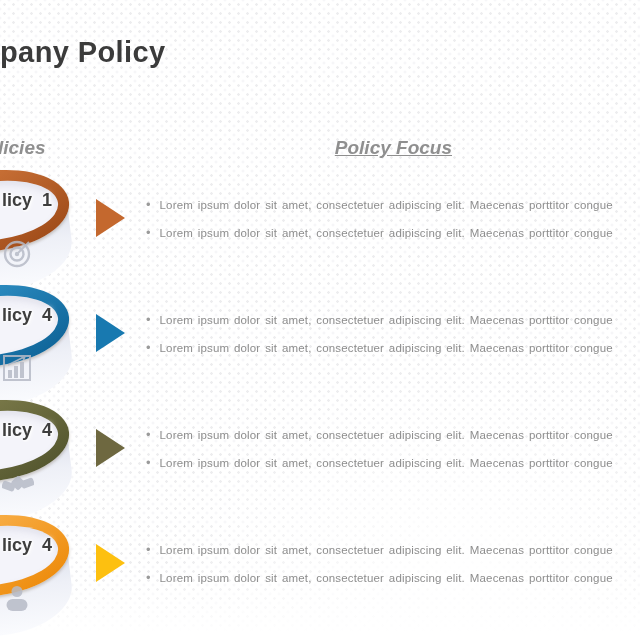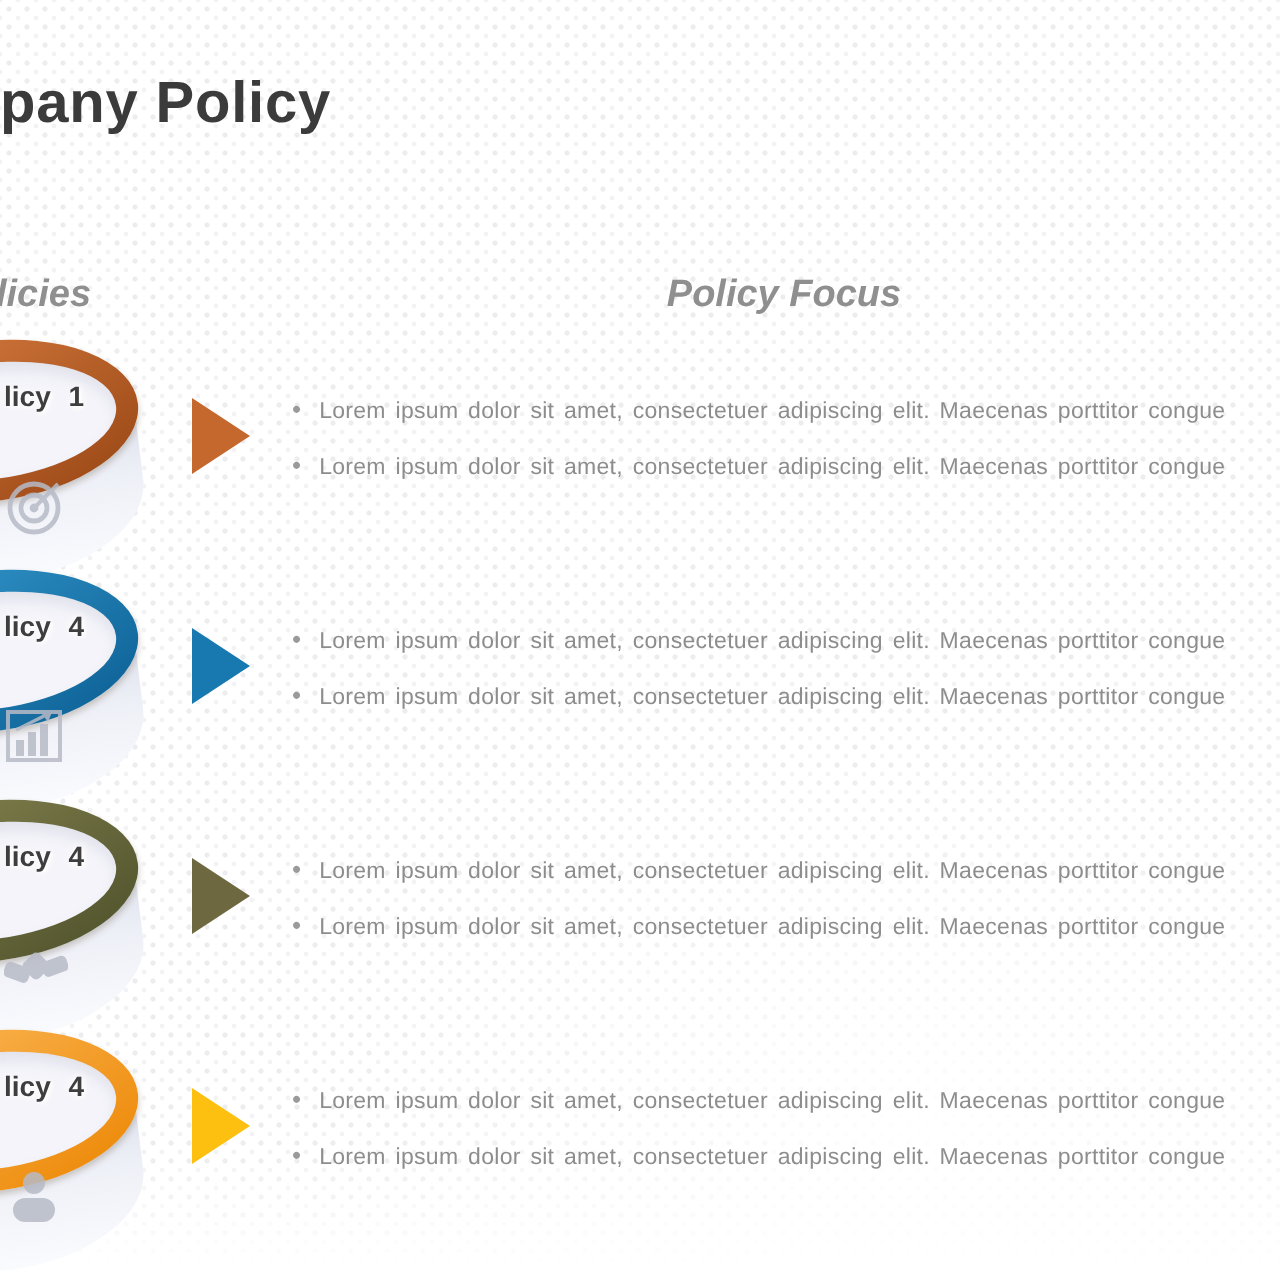--- a/index.html
+++ b/index.html
@@ -27,21 +27,21 @@
     position:absolute; left:0px; top:36px; margin:0;
     font-size:29px; font-weight:700; color:#3b3b3b; letter-spacing:.4px;
     white-space:nowrap;
   }
   .col-header {
     position:absolute; top:137px; margin:0;
     font-size:19px; font-weight:700; font-style:italic; color:#8f8f8f;
     white-space:nowrap;
   }
   .col-header.left { left:-2px; }
-  .col-header.right { left:332px; width:120px; text-align:center; }
+  .col-header.right { left:332px; width:120px; text-align:right;text-decoration:underline; }
 
   .row { position:absolute; left:0; width:640px; height:126px; }
   .s1 { top:168px; --ring1:#cd7439; --ring2:#a24e1b; --arrow:#c4682e; }
   .s2 { top:283px; --ring1:#2e8fc4; --ring2:#11679b; --arrow:#1879b0; }
   .s3 { top:398px; --ring1:#7d7c4b; --ring2:#565830; --arrow:#6e6840; }
   .s4 { top:513px; --ring1:#f9b14c; --ring2:#ee8e10; --arrow:#fdc010; }
 
   .cyl { position:absolute; left:-78px; top:0; width:158px; height:126px; }
   .cyl-3d { position:absolute; inset:0; transform:rotate(-7deg); }
   .cyl-body {
@@ -55,21 +55,21 @@
     background:linear-gradient(150deg, var(--ring1) 20%, var(--ring2) 85%);
     box-shadow:0 2px 3px rgba(80,60,30,.25);
   }
   .cyl-inner {
     position:absolute; top:11px; left:11px; width:128px; height:58px;
     border-radius:50%; background:#f4f4fa;
     box-shadow:inset 0 4px 7px rgba(110,110,150,.14);
   }
   .cyl-label {
     position:absolute; left:80px; top:22px;
-    font-size:14px; font-weight:700; color:#3e3e3e; word-spacing:5px;
+    font-size:18px; font-weight:700; color:#3e3e3e; word-spacing:5px;
     white-space:nowrap;
     text-shadow:0 0 4px #fff, 0 0 7px #fff, 1px 1px 2px #fff;
   }
   .cyl-icon { position:absolute; left:80px; top:69px; width:32px; height:32px; opacity:.85; }
 
   .arrow {
     position:absolute; left:96px; top:31px; width:0; height:0;
     border-top:19px solid transparent; border-bottom:19px solid transparent;
     border-left:29px solid var(--arrow);
   }

